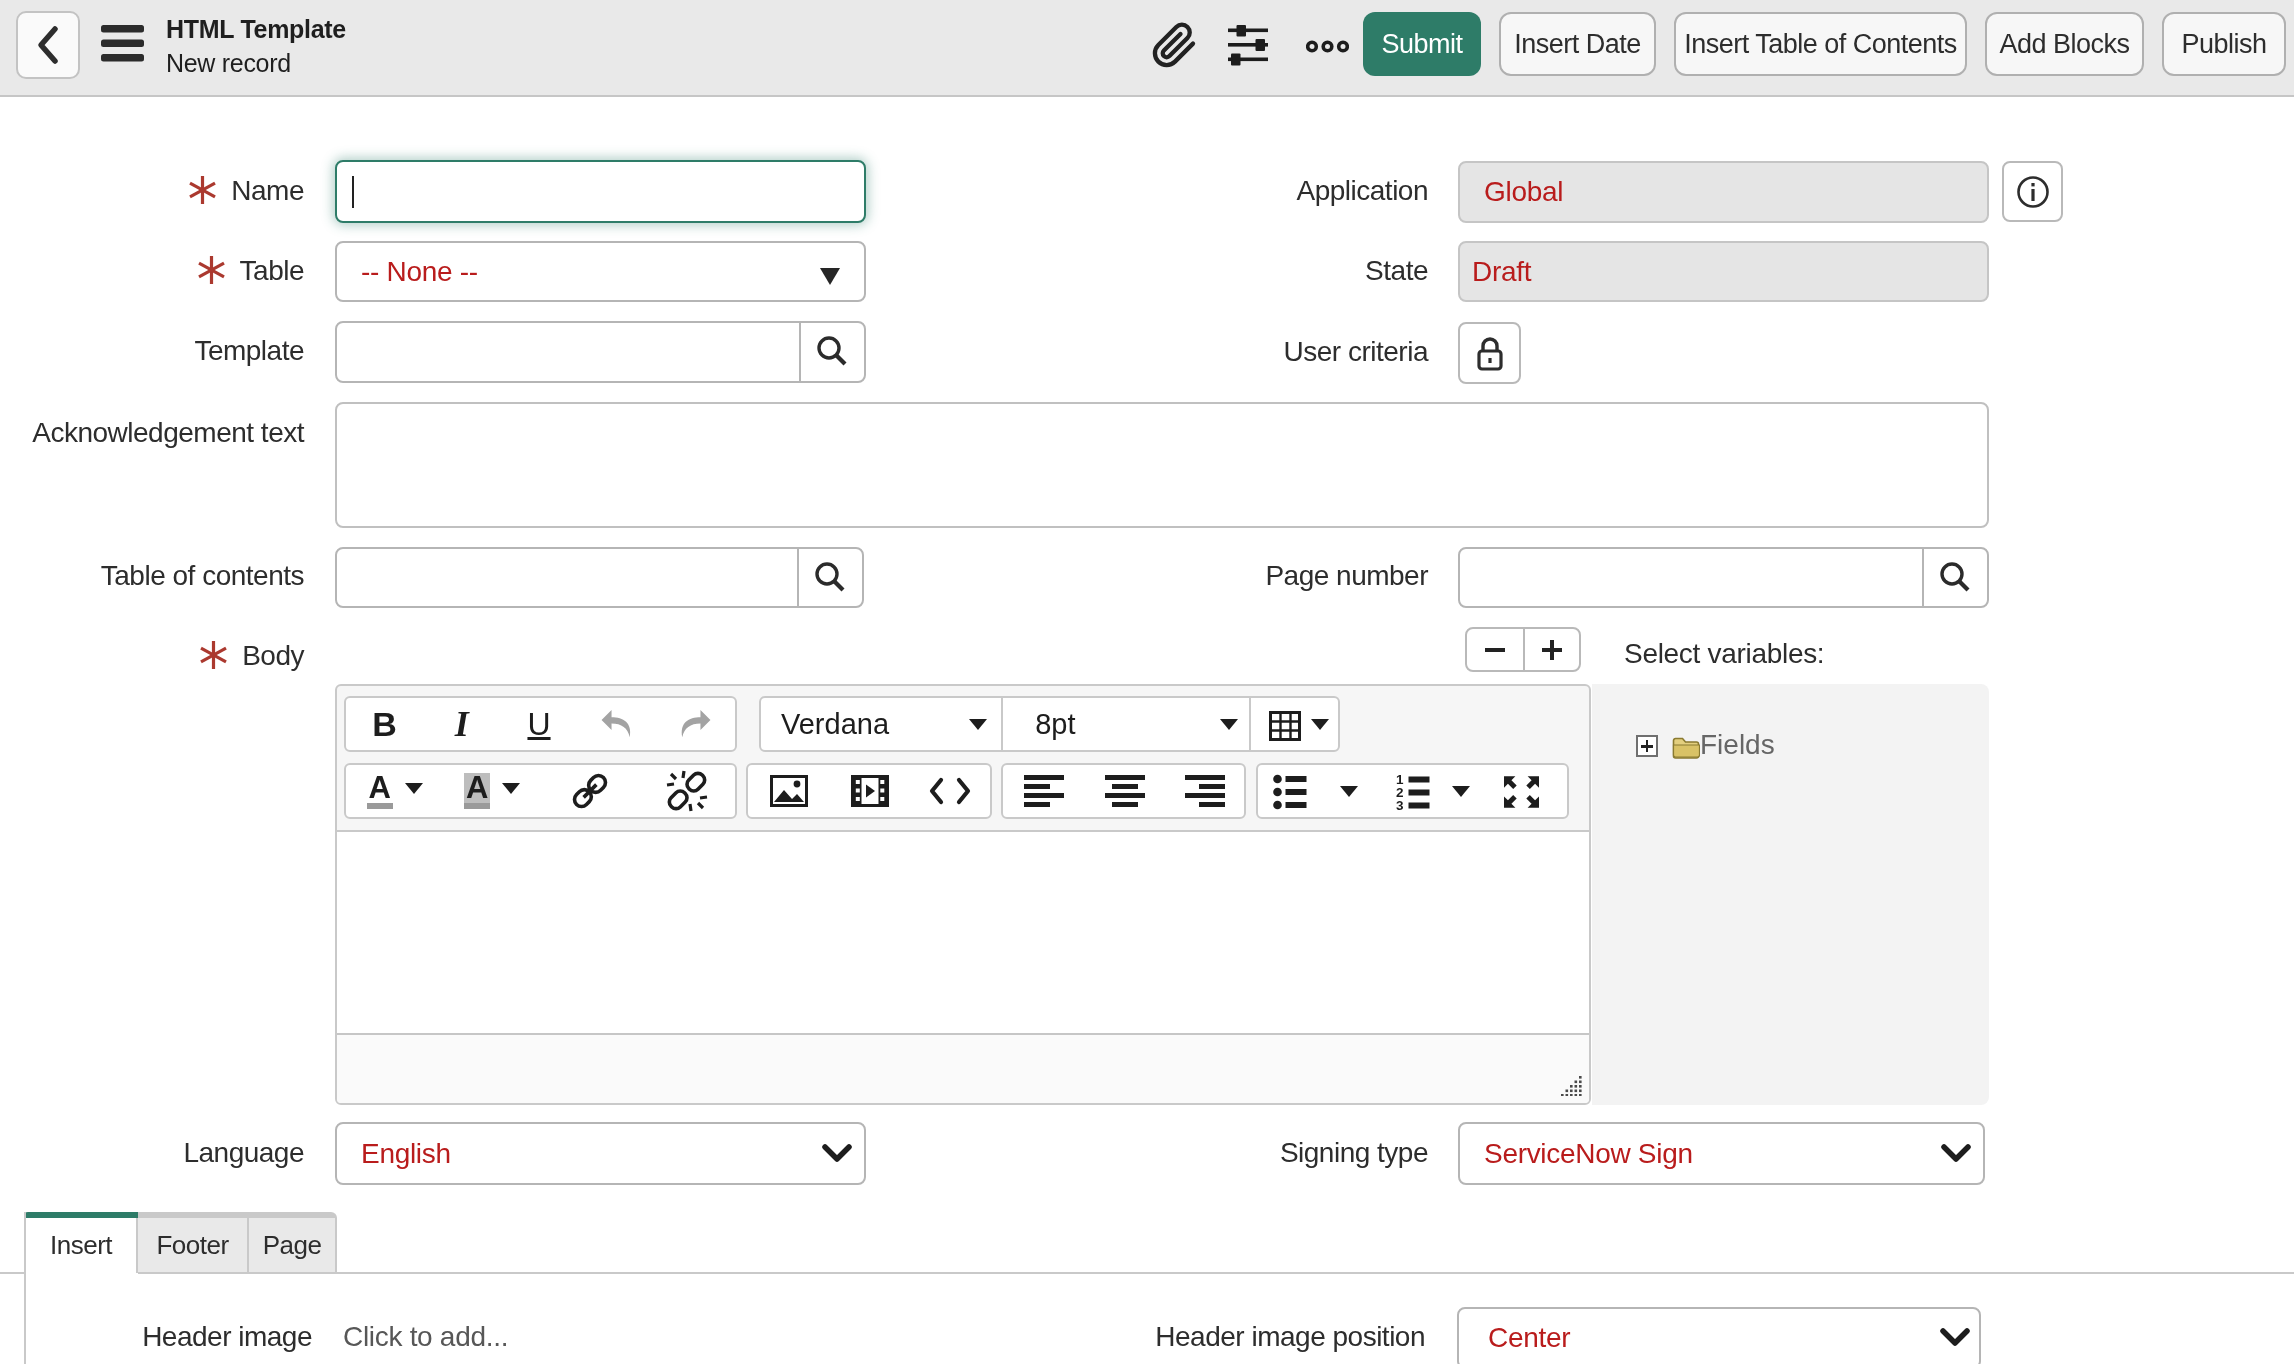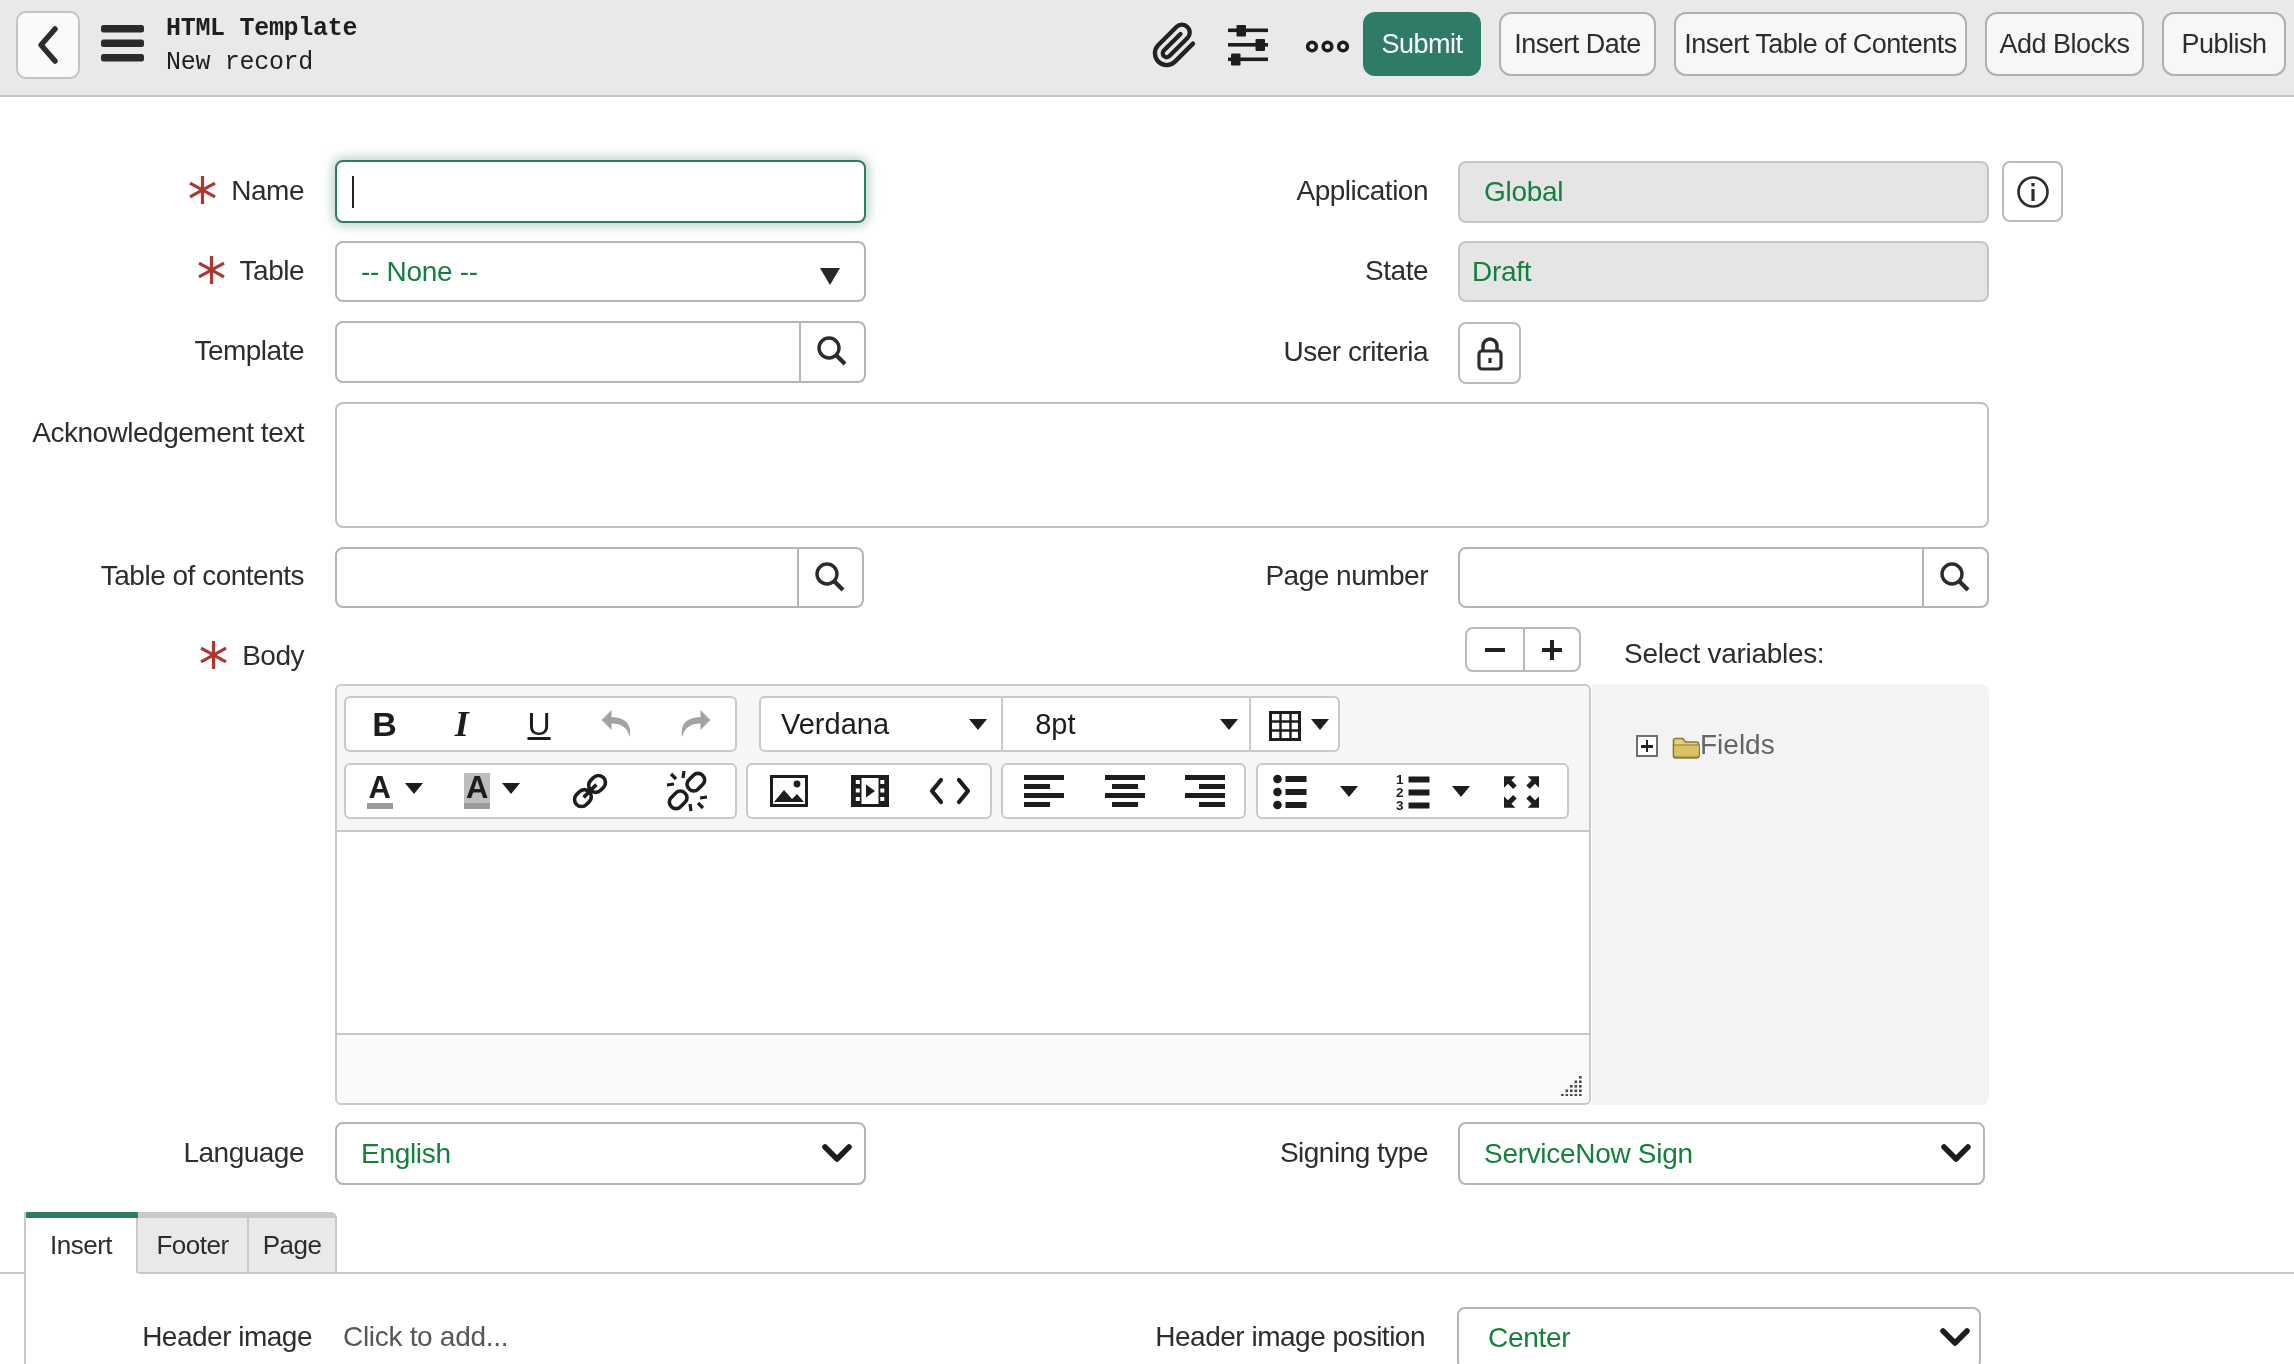--- a/index.html
+++ b/index.html
@@ -11,21 +11,21 @@
   #backbtn { position:absolute; left:16px; top:11px; width:64px; height:68px; background:#fafafa; border:2px solid #c3c3c3; border-radius:10px; display:flex; align-items:center; justify-content:center; }
   .tbtn { position:absolute; top:12px; height:64px; border-radius:12px; font-size:27px; letter-spacing:-0.5px; white-space:nowrap; color:#2d2d2d; display:flex; align-items:center; justify-content:center; background:#f7f7f7; border:2px solid #b0b0b0; }
   #btn-submit { left:1363px; width:118px; background:#2e7c68; border:none; color:#fff; }
   #btn-date { left:1499px; width:157px; }
   #btn-toc { left:1674px; width:293px; }
   #btn-blocks { left:1985px; width:159px; }
   #btn-publish { left:2162px; width:124px;text-align:center; }
   .label { position:absolute; font-size:28px; letter-spacing:-0.5px; color:#2d2d2d; text-align:right; white-space:nowrap; }
   .ctl { position:absolute; background:#fff; border:2px solid #b5b5b5; border-radius:8px; }
   .ro { background:#e5e5e5; border-color:#c5c5c5; }
-  .ctl-text { position:absolute; left:26px; top:50%; transform:translateY(-50%); font-size:28px; letter-spacing:-0.3px; color:#15803d; white-space:nowrap; }
+  .ctl-text { position:absolute; left:26px; top:50%; transform:translateY(-50%); font-size:28px; letter-spacing:-0.3px; color:#b91c1c; white-space:nowrap; }
   .lookup-div { position:absolute; right:63px; top:0; bottom:0; width:2px; background:#b5b5b5; }
   .lk-icon { position:absolute; right:8px; top:50%; transform:translateY(-50%); }
   .tri { position:absolute; width:0; height:0; border-left:10px solid transparent; border-right:10px solid transparent; border-top:17px solid #262626; }
   .chev { position:absolute; top:50%; transform:translateY(-50%); }
   .star { display:inline-block; vertical-align:-4px; margin-right:15px; }
   .tgroup { position:absolute; background:#fff; border:2px solid #c9c9c9; border-radius:6px; display:flex; align-items:stretch; }
   .tcell { display:flex; align-items:center; justify-content:center; }
   .tsel { position:absolute; left:20px; top:50%; transform:translateY(-50%); font-size:29px; color:#1d1d1d; }
   .stri { position:absolute; top:50%; margin-top:-5px; width:0; height:0; border-left:9px solid transparent; border-right:9px solid transparent; border-top:11px solid #1d1d1d; }
 </style>
@@ -37,21 +37,21 @@
     <div id="backbtn">
       <svg width="28" height="40" viewBox="0 0 28 40">
           <path d="M21 4 L7 20 L21 36" fill="none" stroke="#2d2d2d" stroke-width="5.5" stroke-linecap="round" stroke-linejoin="round"></path>
         </svg>
     </div>
     <svg class="abs" style="left:101px;top:25px;" width="43" height="37" viewBox="0 0 43 37">
       <rect x="0" y="0" width="43" height="7.5" rx="2.5" fill="#2b2b2b"></rect>
       <rect x="0" y="14.5" width="43" height="7.5" rx="2.5" fill="#2b2b2b"></rect>
       <rect x="0" y="29" width="43" height="7.5" rx="2.5" fill="#2b2b2b"></rect>
     </svg>
-    <div class="abs" style="left:166px;top:12px;font-size:25px;line-height:34px;color:#1f1f1f;letter-spacing:-0.3px;font-family:Liberation Mono, monospace;">
+    <div class="abs" style="left:166px;top:12px;font-size:25px;line-height:34px;color:#1f1f1f;letter-spacing:-0.3px;">
       <div style="font-weight:bold;">HTML Template</div>
       <div>New record</div>
     </div>
     <svg class="abs" style="left:1151px;top:22px;" width="47" height="47" viewBox="0 0 24 24">
       <path d="M21.44 11.05l-9.19 9.19a6 6 0 0 1-8.49-8.49l9.19-9.19a4 4 0 0 1 5.66 5.66l-9.2 9.19a2 2 0 0 1-2.83-2.83l8.49-8.48" fill="none" stroke="#222" stroke-width="2.2" stroke-linecap="round" stroke-linejoin="round"></path>
     </svg>
     <svg class="abs" style="left:1228px;top:25px;" width="41" height="41" viewBox="0 0 41 41">
       <rect x="0" y="3.5" width="40" height="3.6" fill="#1d1d1d"></rect>
       <rect x="0" y="18" width="40" height="3.6" fill="#1d1d1d"></rect>
       <rect x="0" y="32.5" width="40" height="3.6" fill="#1d1d1d"></rect>

